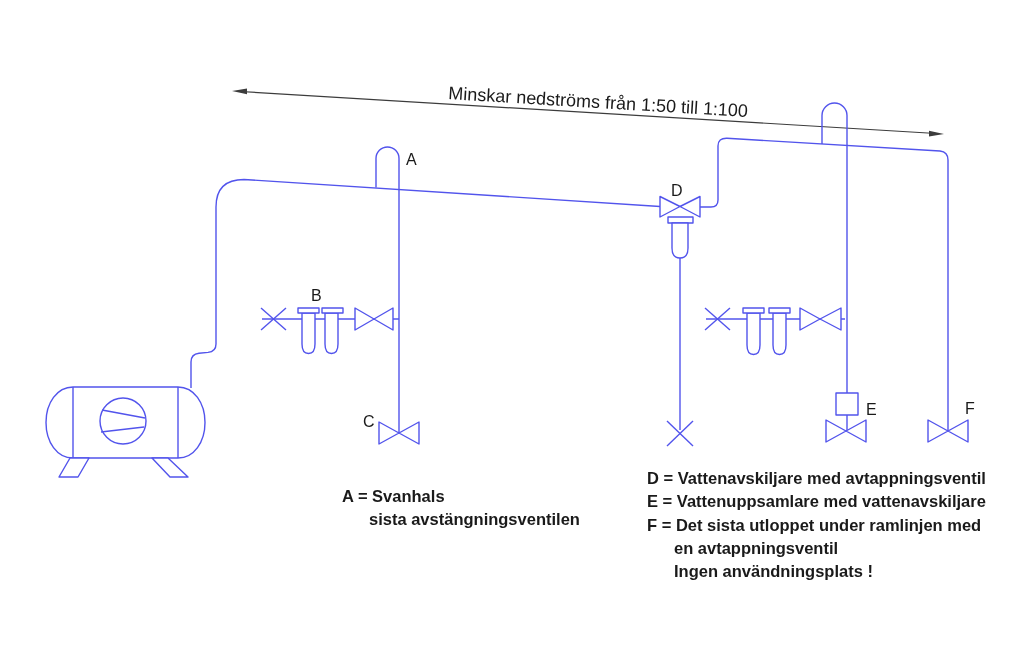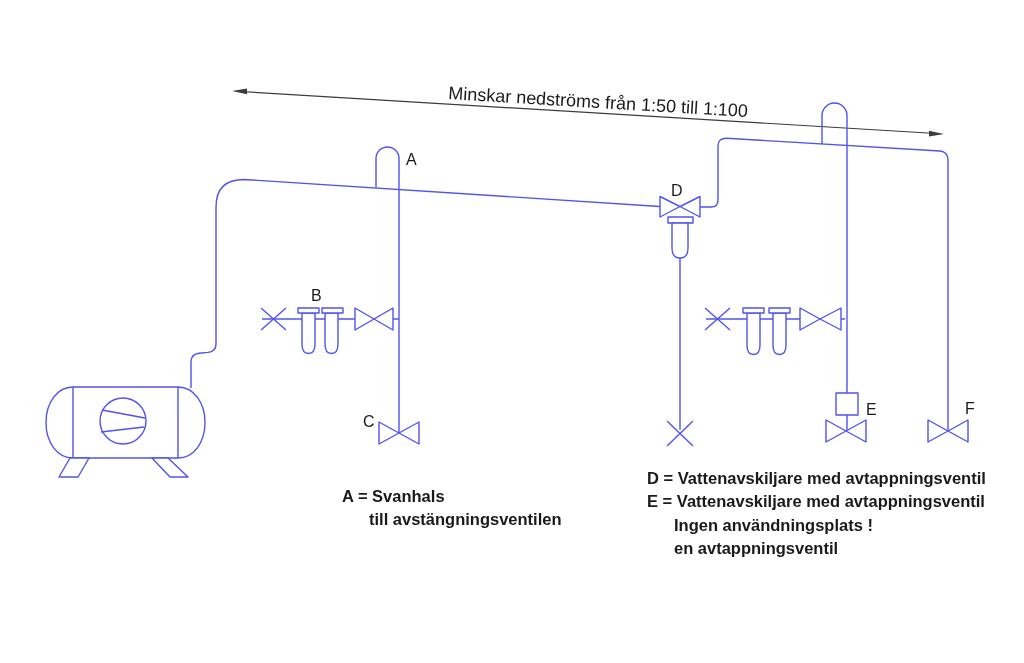--- a/index.html
+++ b/index.html
@@ -152,23 +152,24 @@
     <text class="diagram-label" x="406" y="165">A</text>
     <text class="diagram-label" x="311" y="301">B</text>
     <text class="diagram-label" x="363" y="427">C</text>
     <text class="diagram-label" x="671" y="196">D</text>
     <text class="diagram-label" x="866" y="415">E</text>
     <text class="diagram-label" x="965" y="414">F</text>
   </svg>
 
   <div class="legend legend-left">
     <div class="lg-line">A = Svanhals</div>
-    <div class="lg-line indent">till avstängningsventilen</div>
+    <div class="lg-line indent">sista avstängningsventilen</div>
   </div>
 
   <div class="legend legend-right">
     <div class="lg-line">D = Vattenavskiljare med avtappningsventil</div>
-    <div class="lg-line">E = Vattenavskiljare med avtappningsventil</div>
+    <div class="lg-line">E = Vattenuppsamlare med vattenavskiljare</div>
+    <div class="lg-line">F = Det sista utloppet under ramlinjen med</div>
+    <div class="lg-line indent">en avtappningsventil</div>
     <div class="lg-line indent">Ingen användningsplats !</div>
-    <div class="lg-line indent">en avtappningsventil</div>
   </div>
 
 </div>
 
 </body></html>

